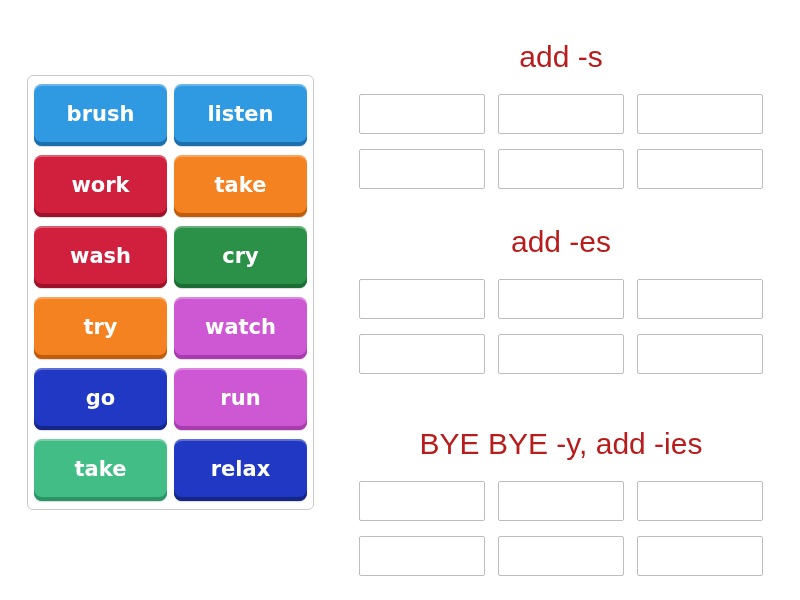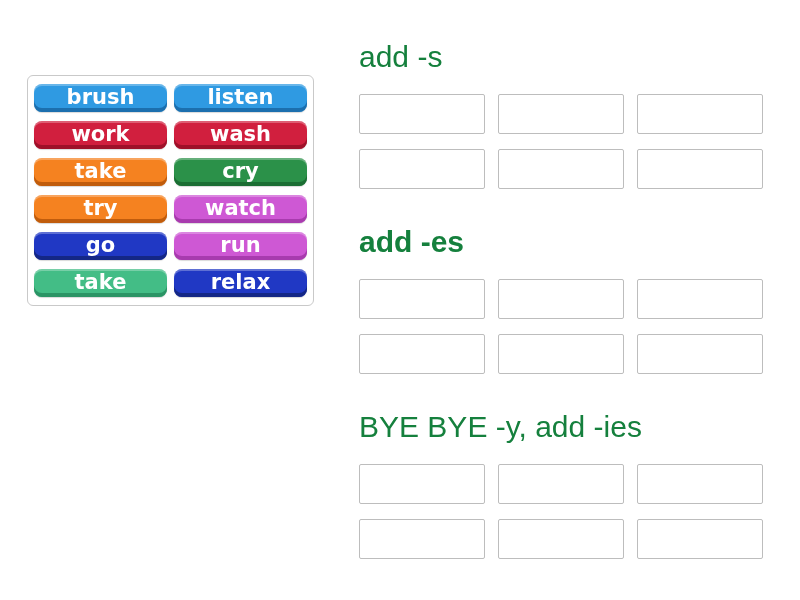--- a/index.html
+++ b/index.html
@@ -23,21 +23,21 @@
     top: 75px;
     padding: 8px 6px;
     border: 1px solid #c9c9c9;
     border-radius: 6px;
     background: #ffffff;
     display: grid;
     grid-template-columns: 133px 133px;
     gap: 9px 7px;
   }
   .tile {
-    height: 28px;
+    height: 62px;
     border-radius: 8px;
     background: var(--bg, #999);
     box-shadow: inset 0 -4px 0 var(--edge, #666),
                 inset 0 2px 0 rgba(255,255,255,0.28),
                 0 1px 1px rgba(0,0,0,0.15);
     display: flex;
     align-items: center;
     justify-content: center;
     color: #ffffff;
     font-family: "DejaVu Sans", sans-serif;
@@ -49,28 +49,29 @@
     user-select: none;
   }
 
   
   .group {
     position: absolute;
     left: 359px;
     width: 404px;
   }
   .group-1 { top: 35px; }
-  .group-2 { top: 220px; font-weight: bold; }
-  .group-3 { top: 405px; }
+  .group-2 { top: 220px; }
+  .group-3 { top: 422px; }
 
   .group-title {
     height: 44px;
     line-height: 44px;
+    text-align: center;
     font-size: 30px;
-    color: #15803d;
+    color: #b91c1c;
     margin-bottom: 15px;
     white-space: nowrap;
   }
   .slot-grid {
     display: grid;
     grid-template-columns: repeat(3, 126px);
     gap: 15px 13px;
   }
   .slot {
     height: 40px;
@@ -82,22 +83,22 @@
 </style>
 </head>
 <body>
 
 <div class="stage">
 
   <div class="word-bank">
     <div class="tile" style="--bg: #2f9ae2; --edge: #1c6fae;">brush</div>
     <div class="tile" style="--bg: #2f9ae2; --edge: #1c6fae;">listen</div>
     <div class="tile" style="--bg: #d11f3e; --edge: #9e1129;">work</div>
+    <div class="tile" style="--bg: #f58220; --edge: #c05c0c;">take</div>
     <div class="tile" style="--bg: #d11f3e; --edge: #9e1129;">wash</div>
-    <div class="tile" style="--bg: #f58220; --edge: #c05c0c;">take</div>
     <div class="tile" style="--bg: #2b9149; --edge: #1b6e33;">cry</div>
     <div class="tile" style="--bg: #f58220; --edge: #c05c0c;">try</div>
     <div class="tile" style="--bg: #ce58d4; --edge: #a83bae;">watch</div>
     <div class="tile" style="--bg: #2038c4; --edge: #142786;">go</div>
     <div class="tile" style="--bg: #ce58d4; --edge: #a83bae;">run</div>
     <div class="tile" style="--bg: #43bd86; --edge: #2b9465;">take</div>
     <div class="tile" style="--bg: #2038c4; --edge: #142786;">relax</div>
   </div>
 
   <div class="group group-1">

